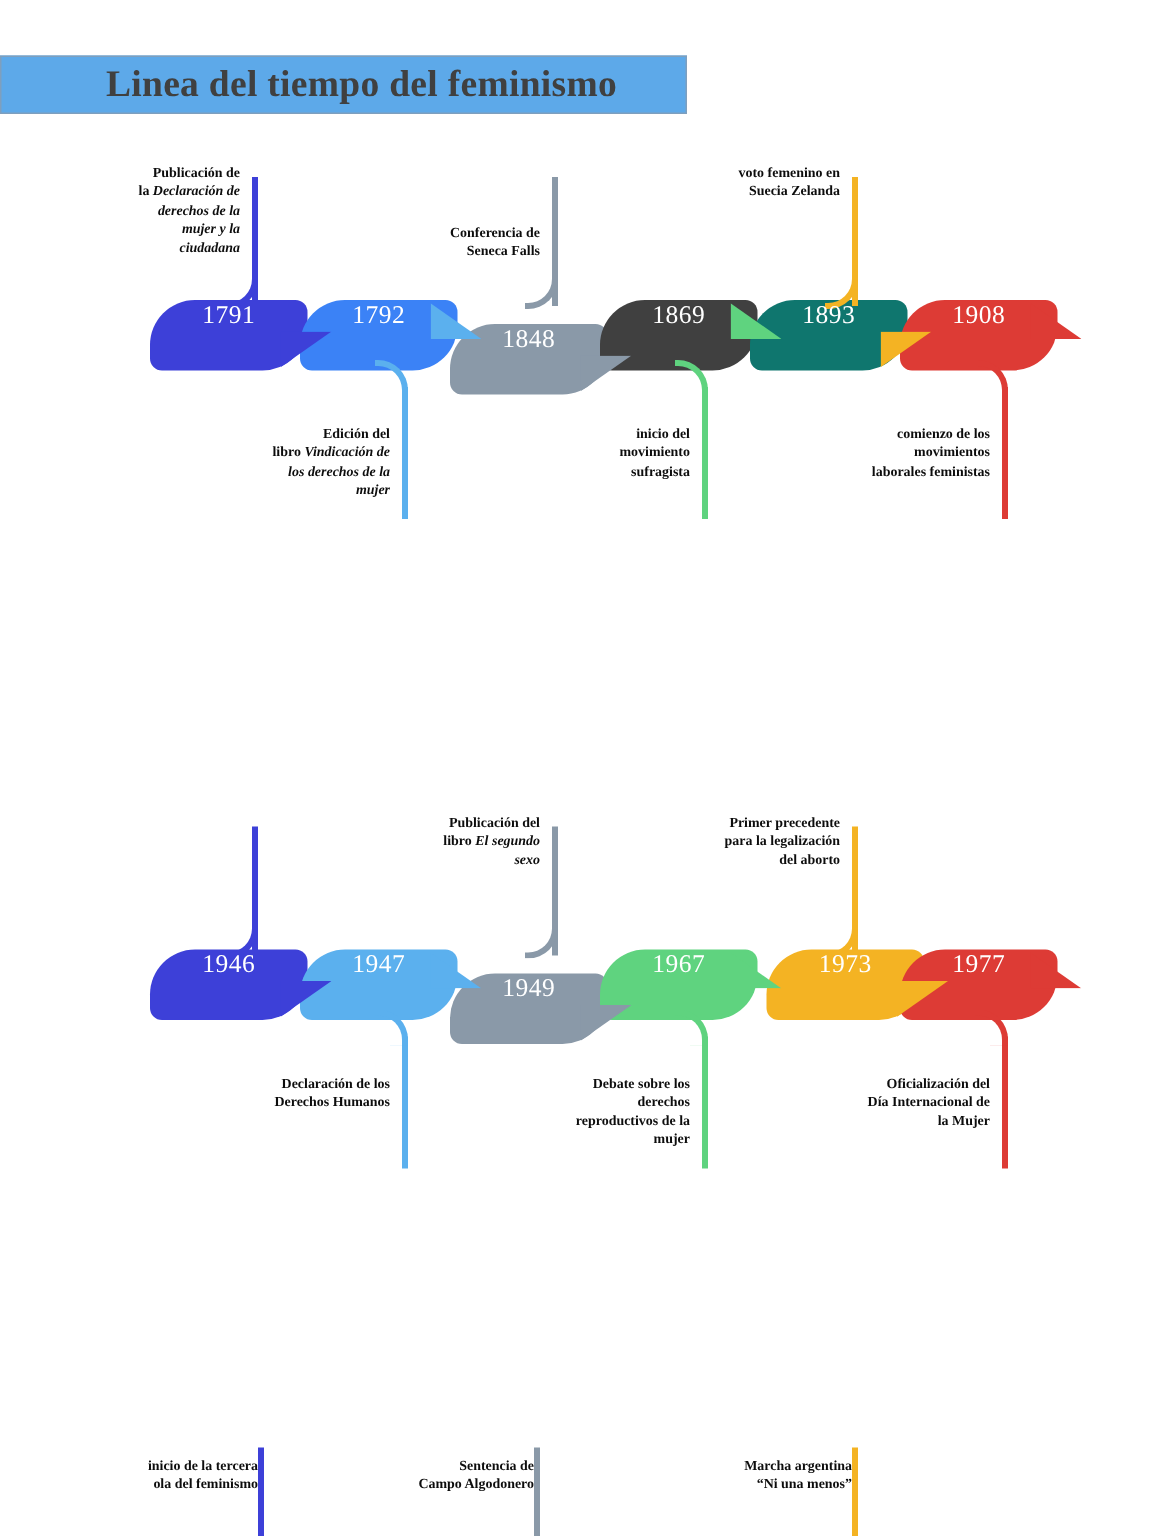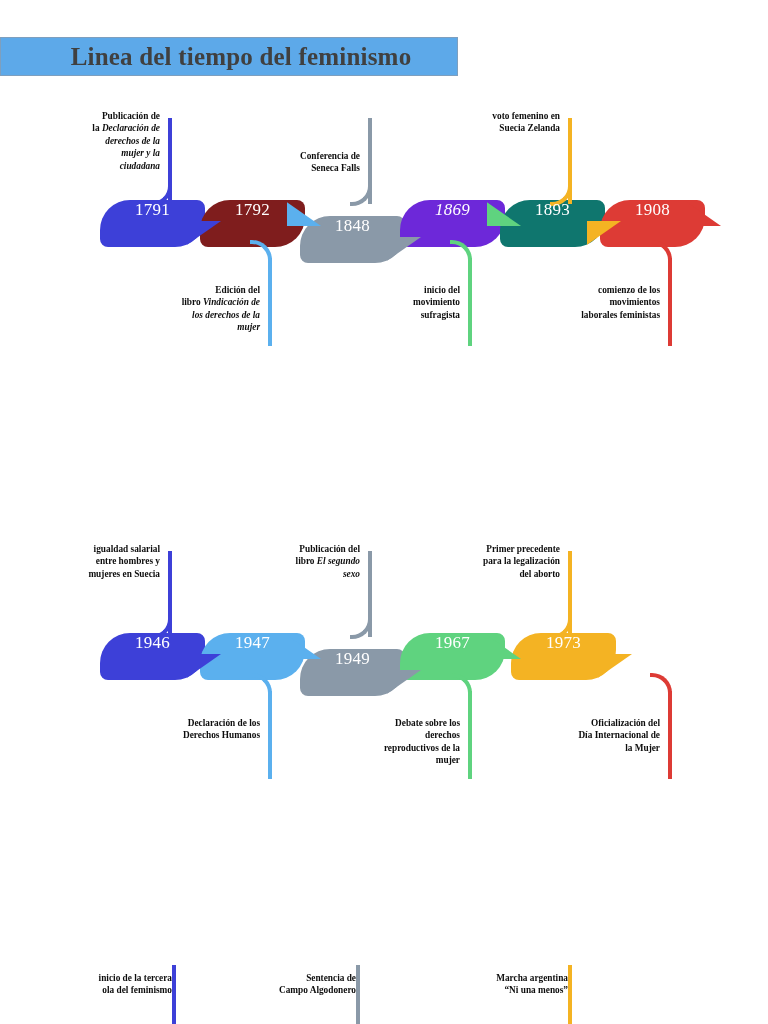--- a/index.html
+++ b/index.html
@@ -135,29 +135,29 @@
 <div class="title-banner">
   <span class="title-text">Linea del tiempo del feminismo</span>
 </div>
 
 <div class="timeline-row" id="row-1">
   <div class="band">
       <div class="seg seg-1 tail-down" style="left: 100px; background: rgb(61, 64, 216);">
         <div class="tail" style="background: rgb(61, 64, 216);"></div>
         <span class="year">1791</span>
       </div>
-      <div class="seg seg-2 tail-up" style="left: 200px; background: #7f1d1d;">
+      <div class="seg seg-2 tail-up" style="left: 200px; background: #3b82f6;">
         <div class="tail" style="background: rgb(91, 176, 238);"></div>
         <span class="year">1792</span>
       </div>
       <div class="seg seg-3 tail-down" style="left: 300px; background: rgb(138, 153, 168);">
         <div class="tail" style="background: rgb(138, 153, 168);"></div>
         <span class="year">1848</span>
       </div>
-      <div class="seg seg-4 tail-up" style="left: 400px; background: #6d28d9; font-style: italic;">
+      <div class="seg seg-4 tail-up" style="left: 400px; background: #404040;">
         <div class="tail" style="background: rgb(95, 211, 127);"></div>
         <span class="year">1869</span>
       </div>
       <div class="seg seg-5 tail-down" style="left: 500px; background: #0f766e;">
         <div class="tail" style="background: rgb(244, 179, 35);"></div>
         <span class="year">1893</span>
       </div>
       <div class="seg seg-6 tail-up" style="left: 600px; background: rgb(221, 59, 53);">
         <div class="tail" style="background: rgb(221, 59, 53);"></div>
         <span class="year">1908</span>
@@ -223,28 +223,27 @@
         <span class="year">1949</span>
       </div>
       <div class="seg seg-4 tail-up" style="left: 400px; background: rgb(95, 211, 127);">
         <div class="tail" style="background: rgb(95, 211, 127);"></div>
         <span class="year">1967</span>
       </div>
       <div class="seg seg-5 tail-down" style="left: 511px; background: rgb(244, 179, 35);">
         <div class="tail" style="background: rgb(244, 179, 35);"></div>
         <span class="year">1973</span>
       </div>
+      <div class="seg seg-6 tail-up" style="left: 600px; background: rgb(221, 59, 53);">
+        <div class="tail" style="background: rgb(221, 59, 53);"></div>
+        <span class="year">1977</span>
+      </div>
     </div>
 <div class="stem up" style="left: 168px; background: rgb(61, 64, 216); height: 86px; top: 18px;"></div>
     <div class="elbow" style="left: 150px; border-color: rgb(61, 64, 216); top: 82px; border-right-width: 4px; border-bottom-width: 4px; border-bottom-right-radius: 20px;"></div>
-    <div class="caption" style="left: 48px; top: 10px;">
-      <div>igualdad salarial</div>
-      <div>entre hombres y</div>
-      <div>mujeres en Suecia</div>
-    </div>
     <div class="stem down" style="left: 268px; background: rgb(91, 176, 238); height: 88px; top: 158px;"></div>
     <div class="elbow" style="left: 250px; border-color: rgb(91, 176, 238); top: 140px; border-right-width: 4px; border-top-width: 4px; border-top-right-radius: 20px;"></div>
     <div class="caption" style="left: 148px; top: 184px;">
       <div>Declaración de los</div>
       <div>Derechos Humanos</div>
     </div>
     <div class="stem up" style="left: 368px; background: rgb(138, 153, 168); height: 86px; top: 18px;"></div>
     <div class="elbow" style="left: 350px; border-color: rgb(138, 153, 168); top: 82px; border-right-width: 4px; border-bottom-width: 4px; border-bottom-right-radius: 20px;"></div>
     <div class="caption" style="left: 248px; top: 10px;">
       <div>Publicación del</div>

